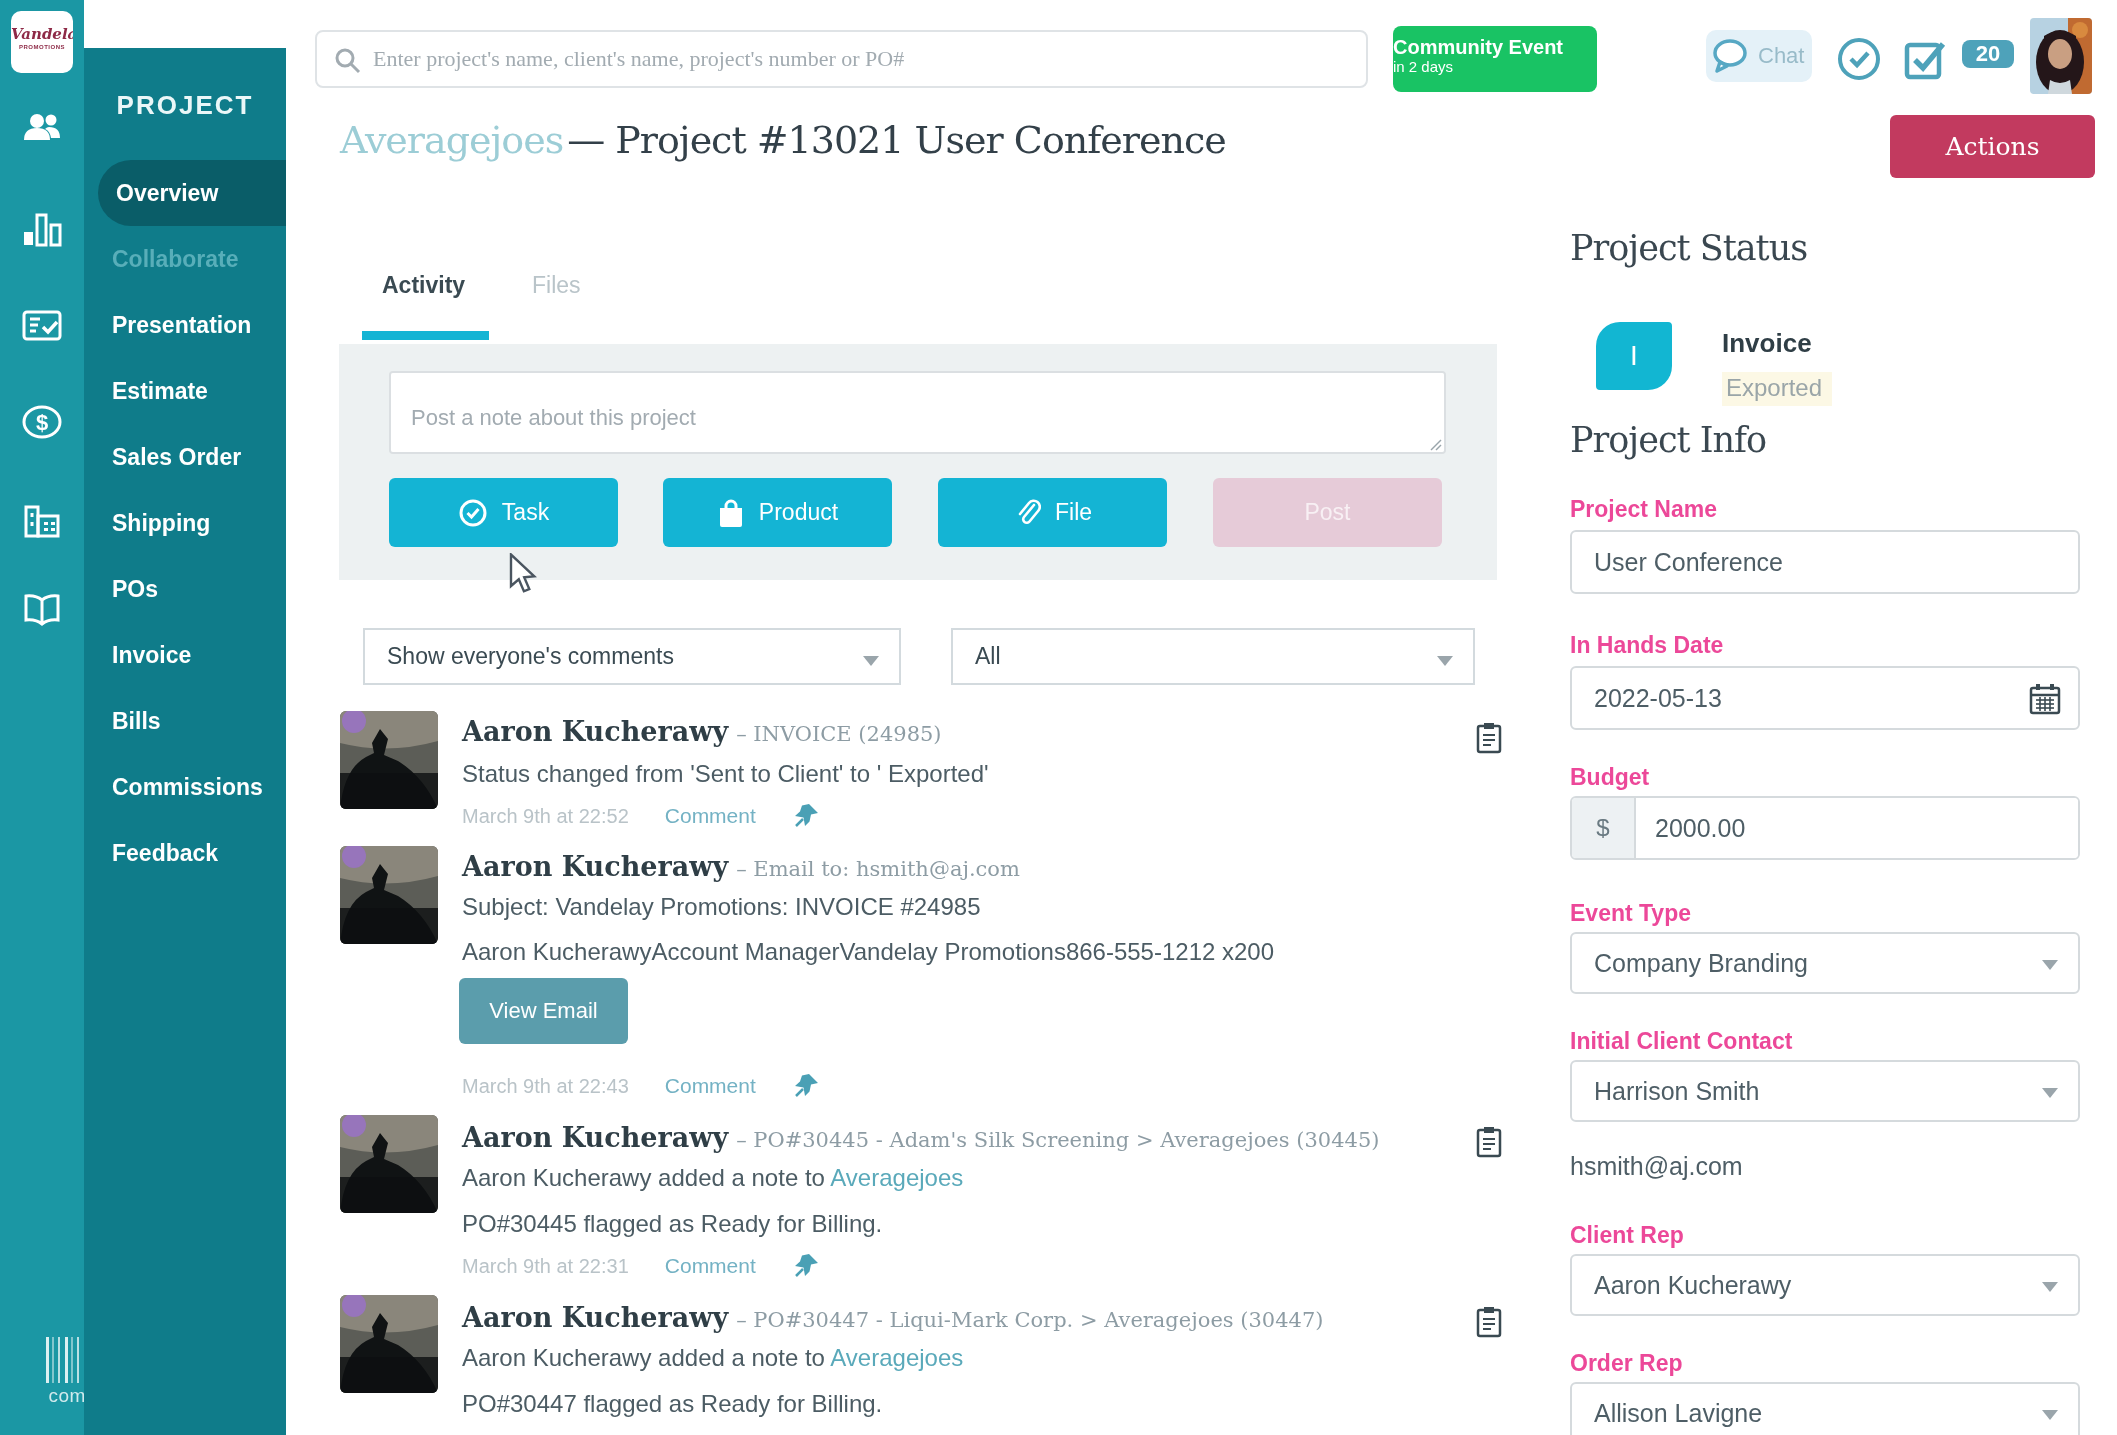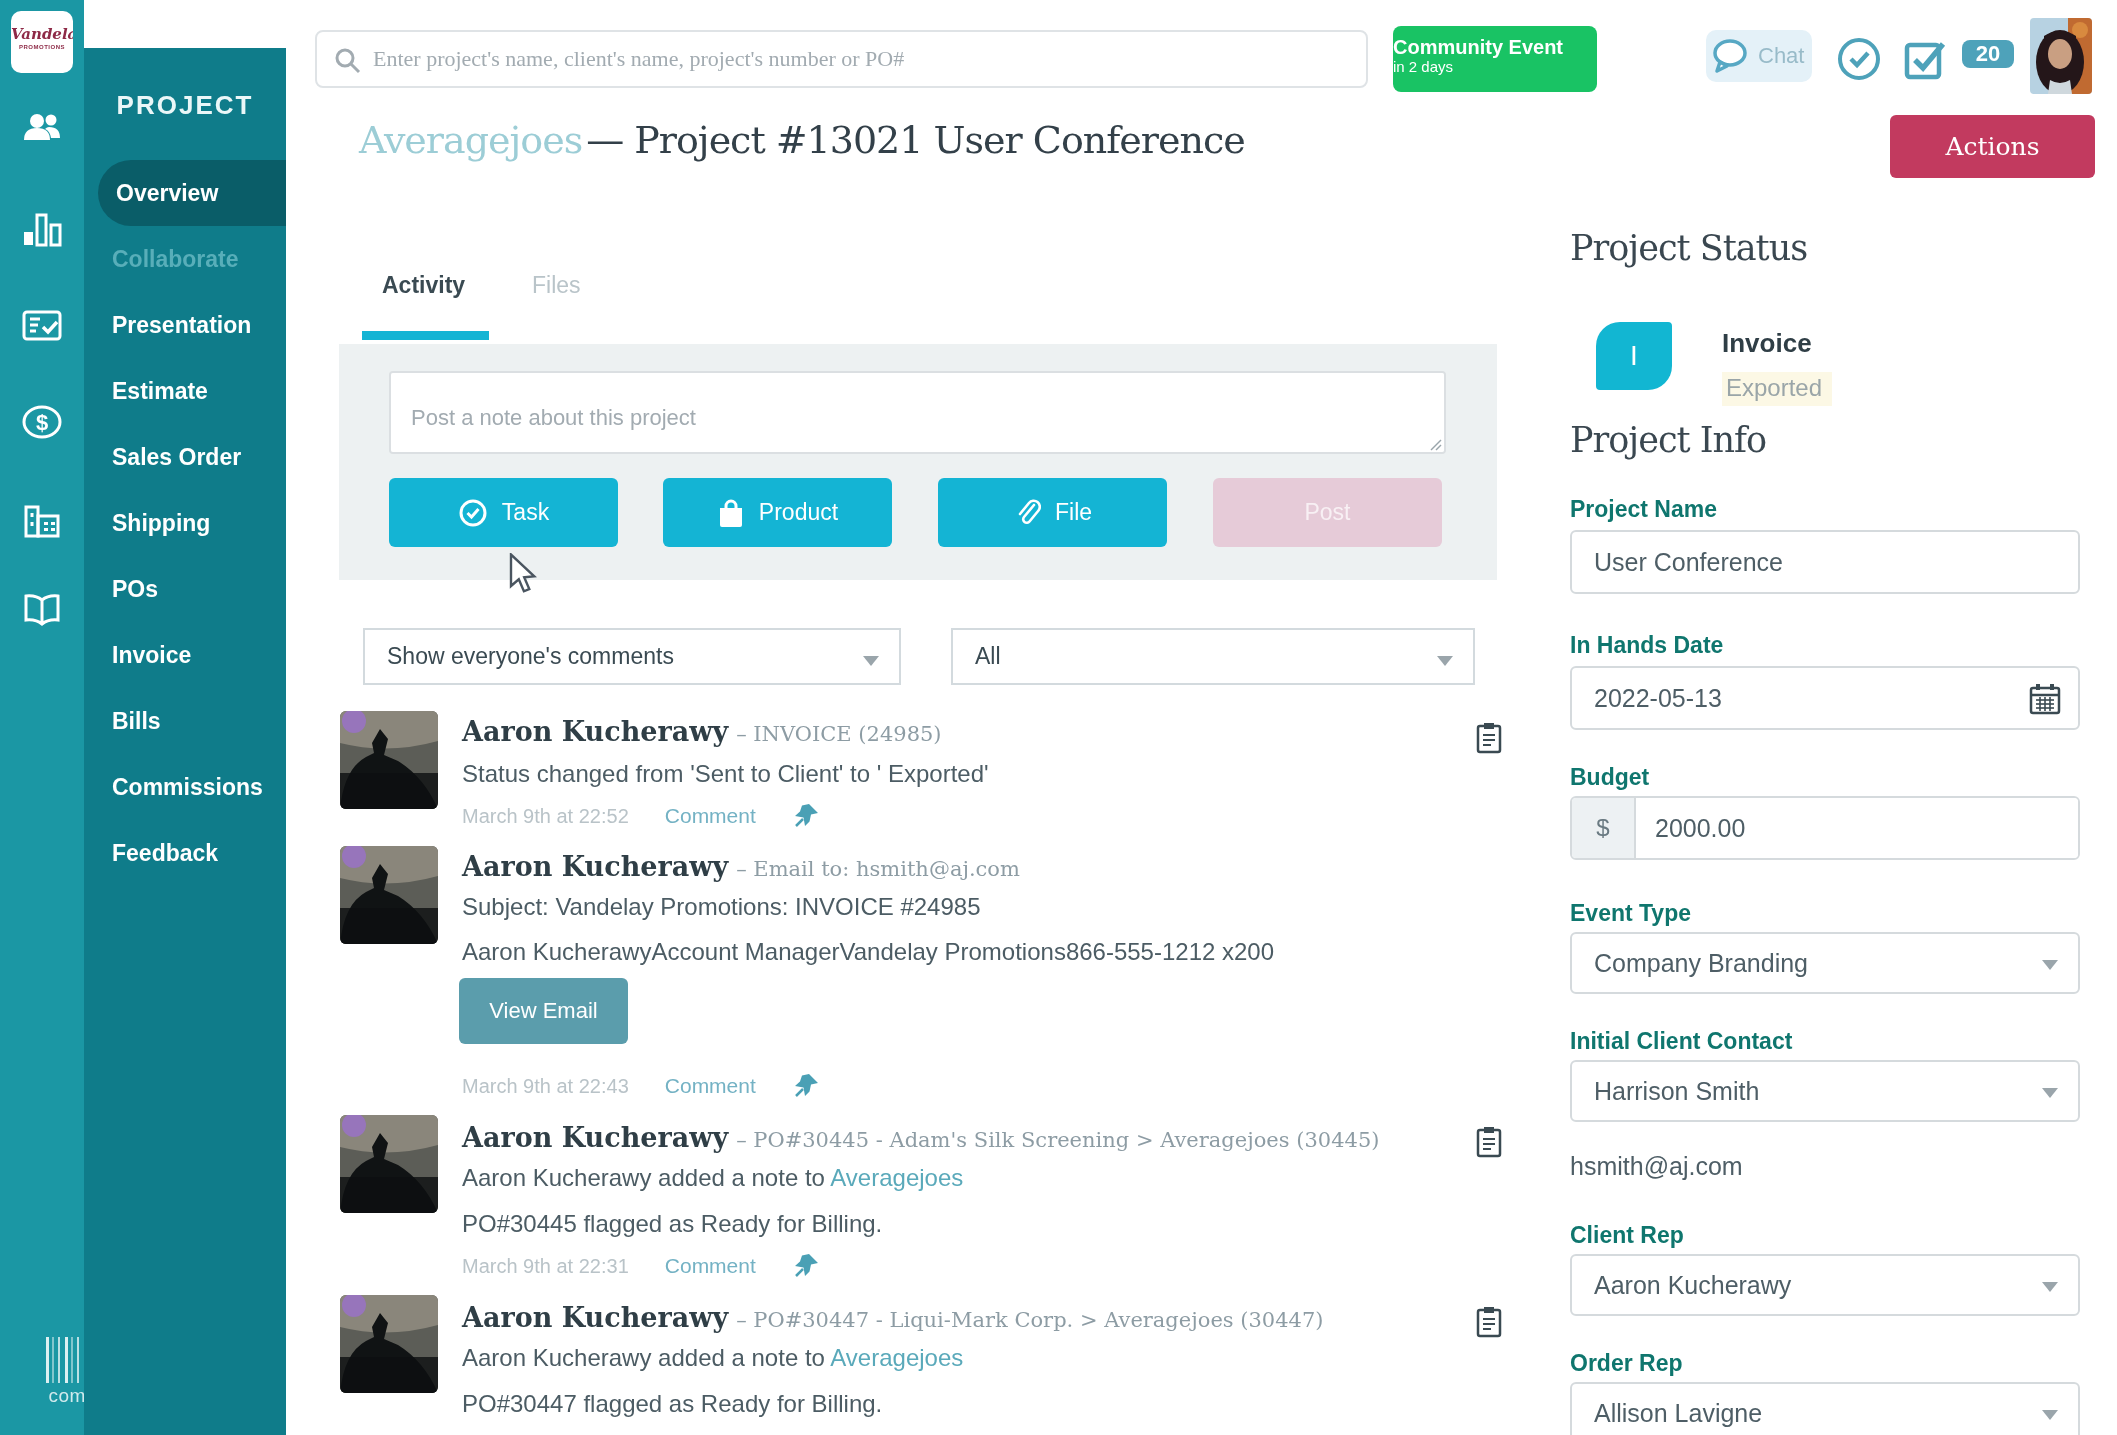--- a/index.html
+++ b/index.html
@@ -32,21 +32,21 @@
   #community-btn { position:absolute; left:1393px; top:26px; width:204px; height:66px; background:#19c364; border-radius:8px; color:#fff; text-align:left; cursor:pointer; }
   #community-btn .l1 { font-size:20px; font-weight:bold; margin-top:10px; line-height:22px; }
   #community-btn .l2 { font-size:15px; line-height:17px; }
   #chat-pill { position:absolute; left:1706px; top:30px; width:106px; height:52px; background:#e4f1f8; border-radius:10px; display:flex; align-items:center; cursor:pointer; }
   #chat-pill .lbl { color:#98bbc9; font-size:22px; margin-left:4px; }
   .top-ic { position:absolute; top:36px; width:46px; height:46px; cursor:pointer; }
   #badge-20 { position:absolute; left:1962px; top:40px; width:52px; height:28px; background:#4ea2ba; border-radius:8px; color:#fff; font-weight:bold; font-size:22px; display:flex; align-items:center; justify-content:center; cursor:pointer; }
   #avatar-top { position:absolute; left:2030px; top:18px; width:62px; height:76px; border-radius:4px; overflow:hidden; cursor:pointer; }
 
   
-  #page-header { position:absolute; left:340px; top:118px; font-family:"DejaVu Serif",serif; font-size:38px; letter-spacing:-1px;margin-left:19px; }
+  #page-header { position:absolute; left:340px; top:118px; font-family:"DejaVu Serif",serif; font-size:38px; letter-spacing:-1px; }
   #page-header .client { color:#9ccdd6; cursor:pointer; }
   #page-header .rest { color:#334049; margin-left:4px; }
   #actions-btn { position:absolute; left:1890px; top:115px; width:205px; height:63px; background:#c23a5f; border-radius:6px; color:#fff; font-family:"DejaVu Serif",serif; font-size:25px; display:flex; align-items:center; justify-content:center; cursor:pointer; }
 
   
   .tab { position:absolute; top:272px; font-size:23px; cursor:pointer; }
   #tab-activity { left:382px; color:#3a4a52; font-weight:bold; }
   #tab-files { left:532px; color:#b9c4c9; }
   #tab-underline { position:absolute; left:362px; top:331px; width:127px; height:9px; background:#14b4d4; }
 
@@ -76,21 +76,21 @@
   .feed-time { font-size:20px; color:#b9c3c8; }
   .feed-comment { font-size:21px; color:#74b2c4; cursor:pointer; }
   .clip-ic { position:absolute; left:1476px; width:26px; height:32px; cursor:pointer; }
   #view-email-btn { position:absolute; left:459px; top:978px; width:169px; height:66px; background:#5b9dac; border:none; border-radius:6px; color:#fff; font-size:22px; cursor:pointer; font-family:"Liberation Sans",sans-serif; }
 
   
   .panel-h { position:absolute; left:1570px; font-family:"DejaVu Serif",serif; font-size:35px; color:#3a4750; letter-spacing:-1px; }
   #status-badge { position:absolute; left:1596px; top:322px; width:76px; height:68px; background:#12b6d2; border-radius:24px 4px 24px 4px; color:#fff; font-size:28px; font-weight:300; display:flex; align-items:center; justify-content:center; }
   #status-name { position:absolute; left:1722px; top:328px; font-size:26px; font-weight:bold; color:#2f3e46; }
   #status-sub { position:absolute; left:1722px; top:372px; font-size:24px; color:#9aa5a8; background:#fcf8e5; padding:2px 10px 4px 4px; }
-  .fld-label { position:absolute; left:1570px; font-size:23px; font-weight:bold; color:#0f766e; }
+  .fld-label { position:absolute; left:1570px; font-size:23px; font-weight:bold; color:#ec4899; }
   .fld-input { position:absolute; left:1570px; width:510px; height:64px; border:2px solid #d5dadd; border-radius:6px; background:#fff; font-size:25px; color:#4e5e66; padding-left:22px; outline:none; font-family:"Liberation Sans",sans-serif; }
   .fld-select { position:absolute; left:1570px; width:510px; height:62px; border:2px solid #d5dadd; border-radius:6px; background:#fff; display:flex; align-items:center; padding-left:22px; font-size:25px; color:#4e5e66; cursor:pointer; }
   #budget-wrap { position:absolute; left:1570px; top:796px; width:510px; height:64px; border:2px solid #d5dadd; border-radius:6px; background:#fff; display:flex; }
   #budget-prefix { width:64px; background:#edf1f3; border-right:2px solid #d5dadd; display:flex; align-items:center; justify-content:center; font-size:24px; color:#6a7a82; border-radius:4px 0 0 4px; }
   #budget-input { flex:1; border:none; outline:none; font-size:25px; color:#4e5e66; padding-left:19px; border-radius:0 4px 4px 0; font-family:"Liberation Sans",sans-serif; }
   #contact-email { position:absolute; left:1570px; top:1152px; font-size:25px; color:#4e5e66; }
   #cal-icon { position:absolute; right:16px; top:14px; }
   #cursor { position:absolute; left:505px; top:553px; }
 </style>
 </head>

